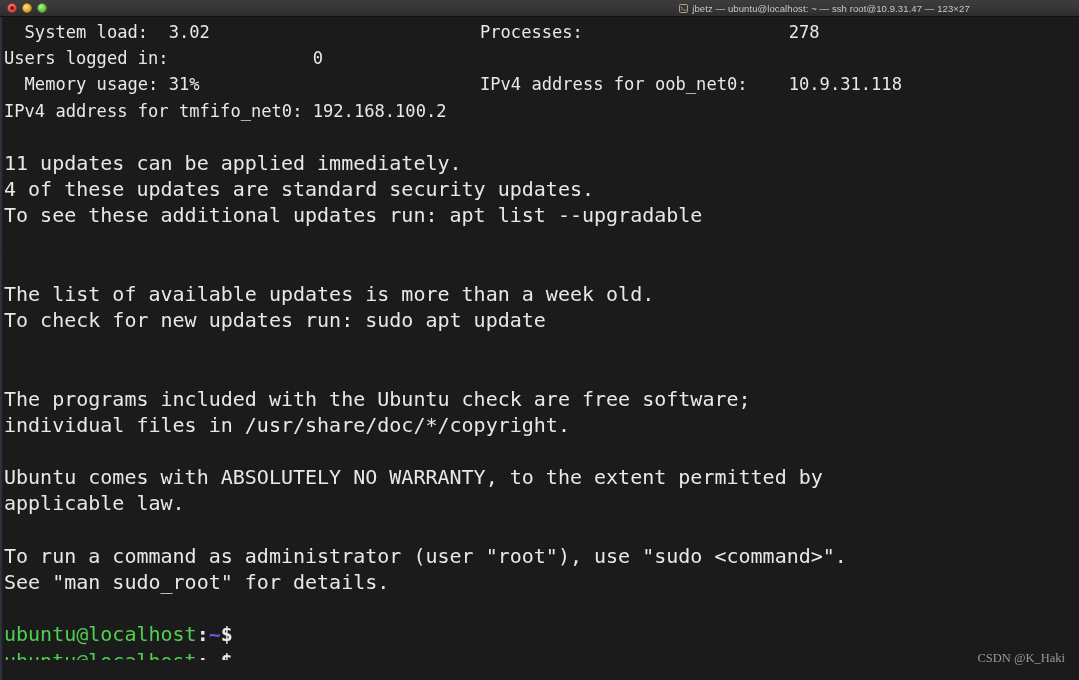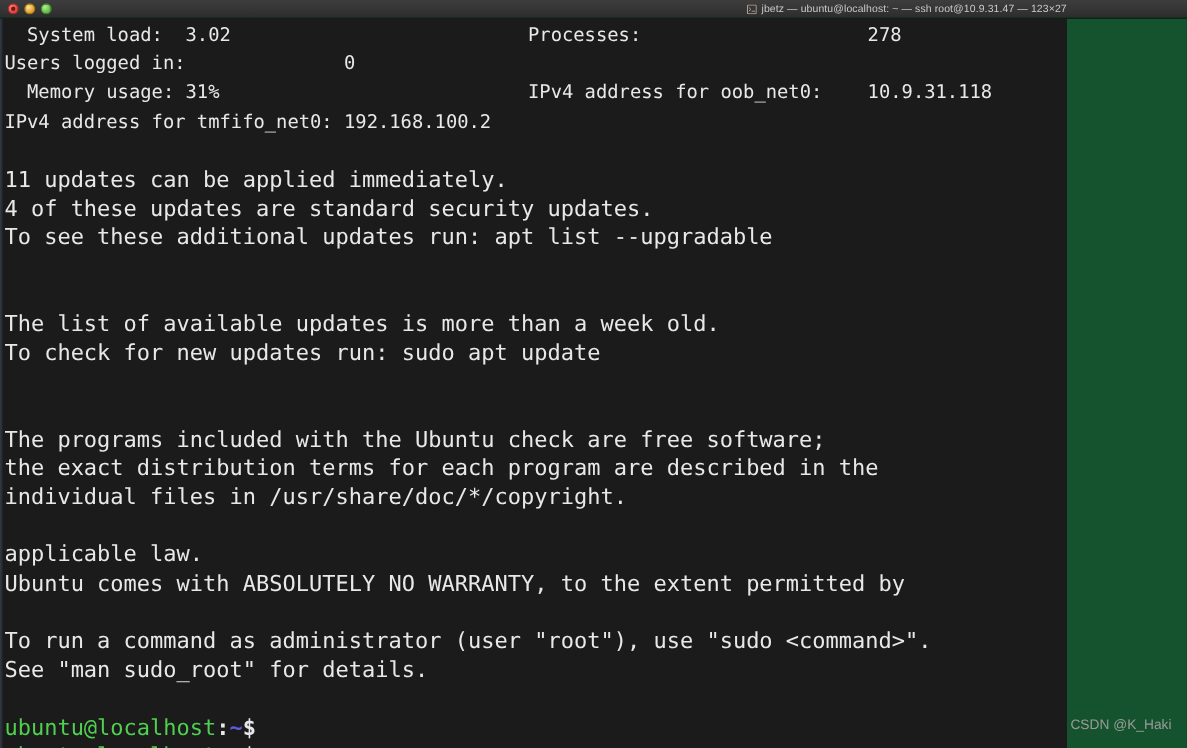--- a/index.html
+++ b/index.html
@@ -97,21 +97,21 @@
     height: 663px;
     background: linear-gradient(to right, #343b47 0%, #252a33 60%, #1b1b1b 100%);
     z-index: 3;
   }
 
   
   .term {
     position: absolute;
     left: 0;
     top: 17px;
-    width: 970px;
+    width: 1079px;
     height: 663px;
     background: #1b1b1b;
     padding: 2px 0 0 4px;
     box-sizing: border-box;
     overflow: hidden;
   }
   .line {
     font-family: "DejaVu Sans Mono", "Liberation Mono", monospace;
     font-size: 20px;
     line-height: 26.2px;
@@ -144,21 +144,21 @@
   .clip-line {
     height: 12px;
     overflow: hidden;
   }
 
   
   .watermark {
     position: absolute;
     right: 14px;
     bottom: 14px;
-    font-family: Liberation Sans, sans-serif;
+    font-family: Liberation Serif, serif;
     font-size: 12.5px;
     color: #9a9a9a;
     white-space: nowrap;
     z-index: 5;
   }
 </style>
 </head>
 <body>
 
 <div class="window">
@@ -211,27 +211,26 @@
     <div class="line blank">&nbsp;</div>
     <div class="line blank">&nbsp;</div>
 
     <div class="line">The list of available updates is more than a week old.</div>
     <div class="line">To check for new updates run: sudo apt update</div>
 
     <div class="line blank">&nbsp;</div>
     <div class="line blank">&nbsp;</div>
 
     <div class="line">The programs included with the Ubuntu check are free software;</div>
-    <div class="line">the exact distribution terms for each program are described in the</div>
     <div class="line">individual files in /usr/share/doc/*/copyright.</div>
 
     <div class="line blank">&nbsp;</div>
 
+    <div class="line">Ubuntu comes with ABSOLUTELY NO WARRANTY, to the extent permitted by</div>
     <div class="line">applicable law.</div>
-    <div class="line">Ubuntu comes with ABSOLUTELY NO WARRANTY, to the extent permitted by</div>
 
     <div class="line blank">&nbsp;</div>
 
     <div class="line">To run a command as administrator (user "root"), use "sudo &lt;command&gt;".</div>
     <div class="line">See "man sudo_root" for details.</div>
 
     <div class="line blank">&nbsp;</div>
 
     <div class="line"><span class="c-green">ubuntu@localhost</span><span class="c-white">:</span><span class="c-blue">~</span><span class="c-white">$</span><span></span></div>
 

